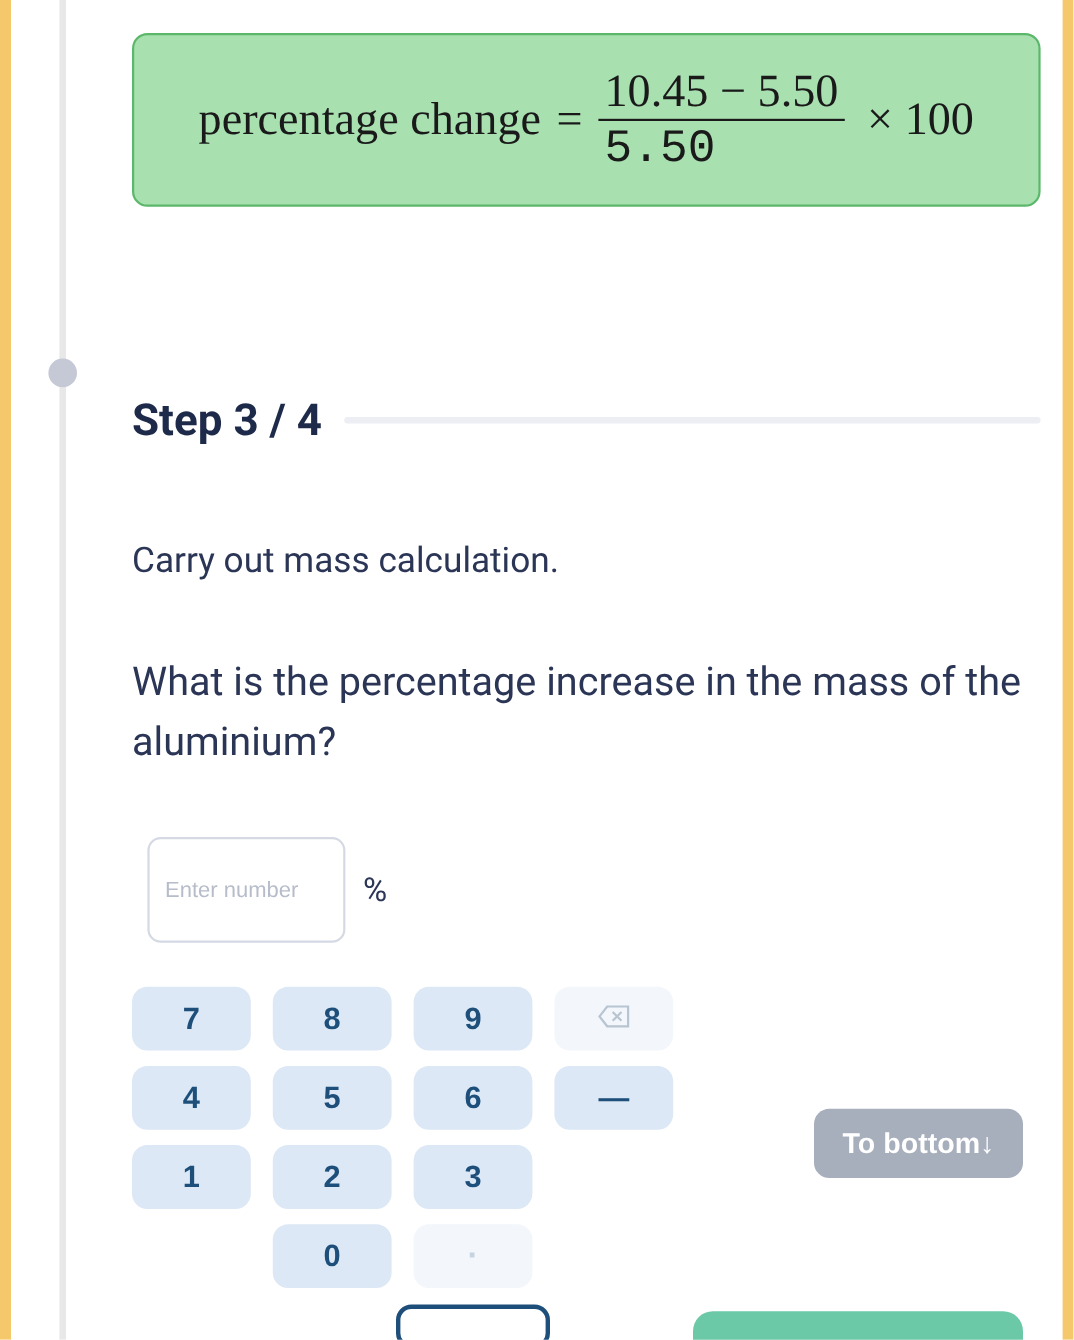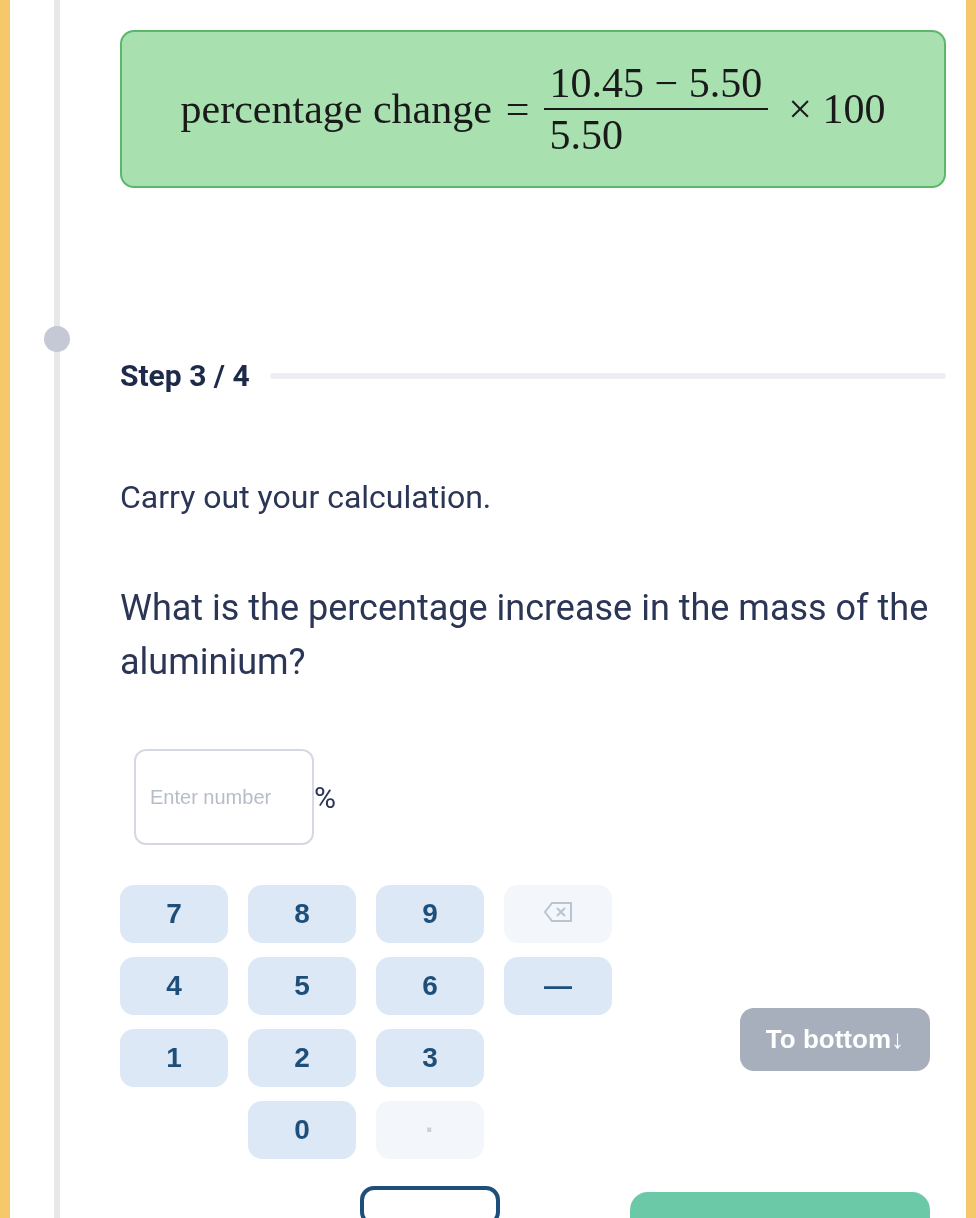--- a/index.html
+++ b/index.html
@@ -56,30 +56,30 @@
     position: relative;
   }
   .formula-lhs { white-space: nowrap; }
   .formula-eq { }
   .fraction {
     display: inline-flex;
     flex-direction: column;
     line-height: 1.1;
   }
   .fraction .num { padding: 0 6px 2px 6px; }
-  .fraction .den { border-top: 2px solid #1a1a1a; padding: 2px 6px 0 6px; }
+  .fraction .den { border-top: 2px solid #1a1a1a; padding: 2px 6px 0 6px; font-family: Liberation Mono, monospace; }
   .times100 { white-space: nowrap; margin-left: 6px; }
   .step-header {
     display: flex;
     align-items: center;
     margin-top: 170px;
     gap: 20px;
   }
   .step-label {
-    font-size: 30px;
+    font-size: 40px;
     font-weight: 700;
     color: #1e2a4a;
     white-space: nowrap;
   }
   .step-divider {
     flex: 1;
     height: 6px;
     background: #eceef3;
     border-radius: 3px;
   }
@@ -92,21 +92,21 @@
   .question {
     margin-top: 60px;
     font-size: 36px;
     color: #2b3555;
     line-height: 1.5;
   }
   .input-row {
     margin-top: 60px;
     display: flex;
     align-items: center;
-    gap: 0;
+    gap: 16px;
     padding-left: 14px;
   }
   .num-input {
     width: 180px;
     height: 96px;
     border: 2px solid #d5d9e3;
     border-radius: 12px;
     font-size: 20px;
     padding: 0 14px;
     color: #333;
@@ -197,21 +197,21 @@
       <span class="den">5.50</span>
     </span>
     <span class="times100">× 100</span>
   </div>
 
   <div class="step-header">
     <div class="step-label">Step 3 / 4</div>
     <div class="step-divider"></div>
   </div>
 
-  <div class="instruction">Carry out your calculation.</div>
+  <div class="instruction">Carry out mass calculation.</div>
 
   <div class="question">What is the percentage increase in the mass of the aluminium?</div>
 
   <div class="input-row">
     <input class="num-input" type="text" placeholder="Enter number" style="">
     <span class="unit">%</span>
   </div>
 
   <div class="keypad">
     <button class="key">7</button>

